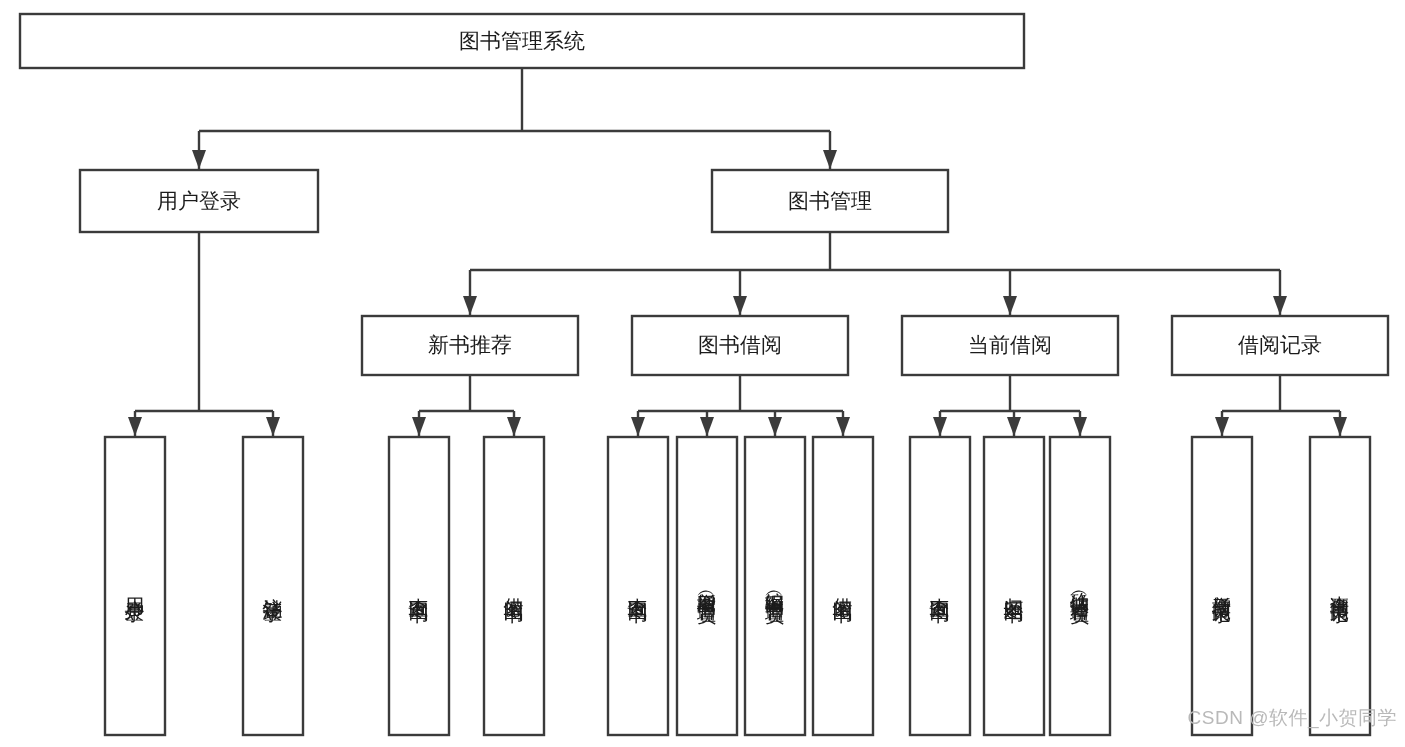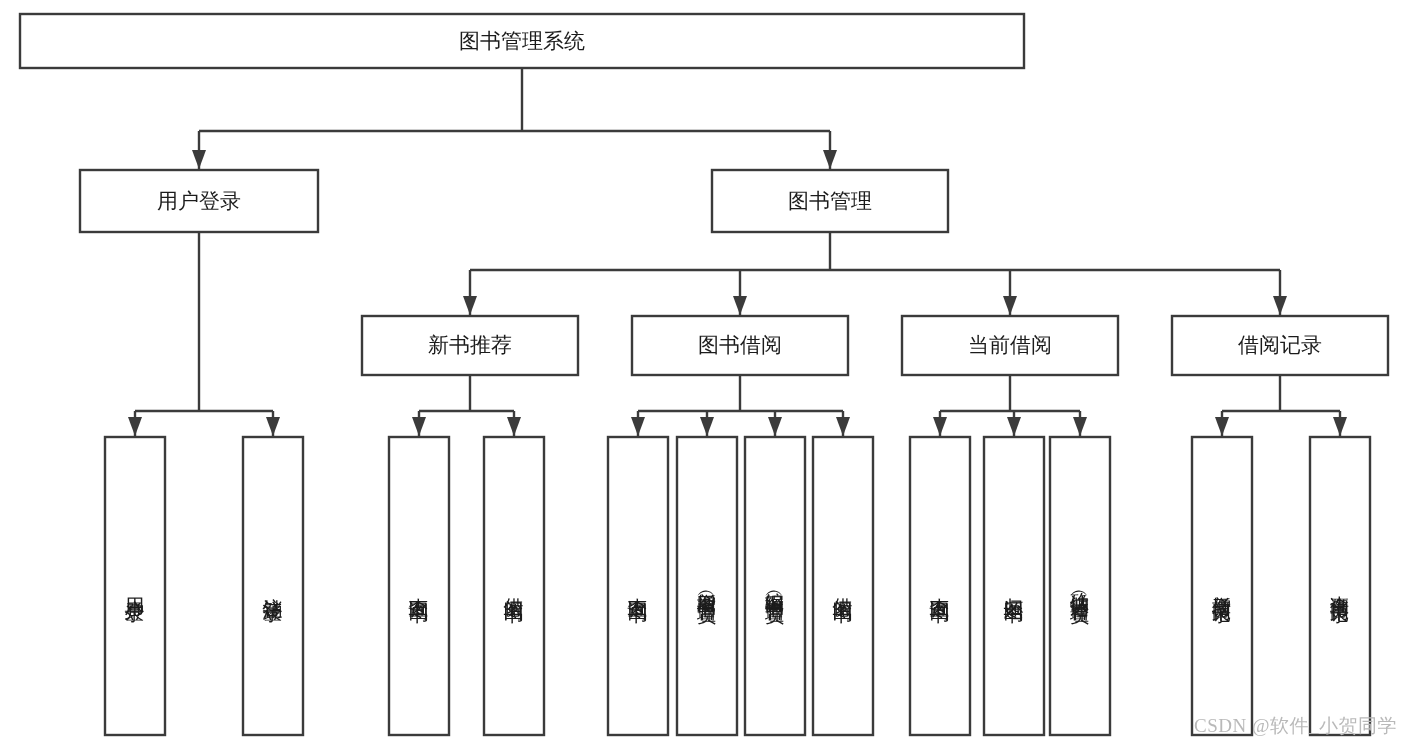--- a/index.html
+++ b/index.html
@@ -59,22 +59,22 @@
     display: flex;
     align-items: center;
     justify-content: center;
     white-space: nowrap;
     pointer-events: none;
     text-align: center;
   }
   .watermark {
     position: absolute;
     right: 8px;
-    bottom: 8px;
-    font-family: Liberation Serif, serif;
+    bottom: 16px;
+    font-family: Liberation Sans, sans-serif;
     font-size: 19px;
     color: #b9b9b9;
     letter-spacing: 0.5px;
     user-select: none;
     white-space: nowrap;
   }
 </style>
 </head>
 <body>
 

